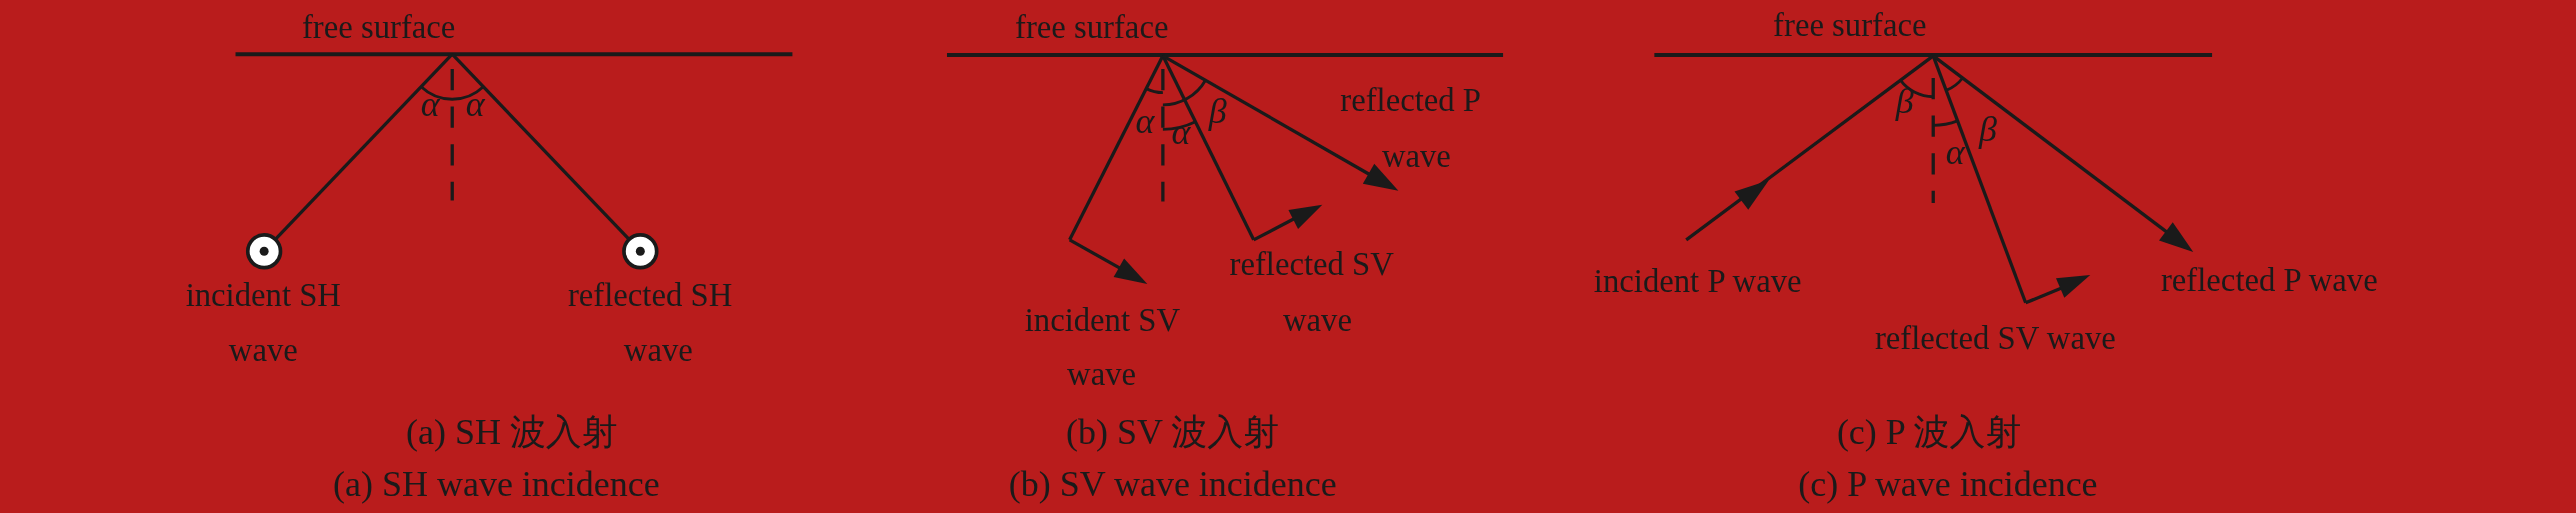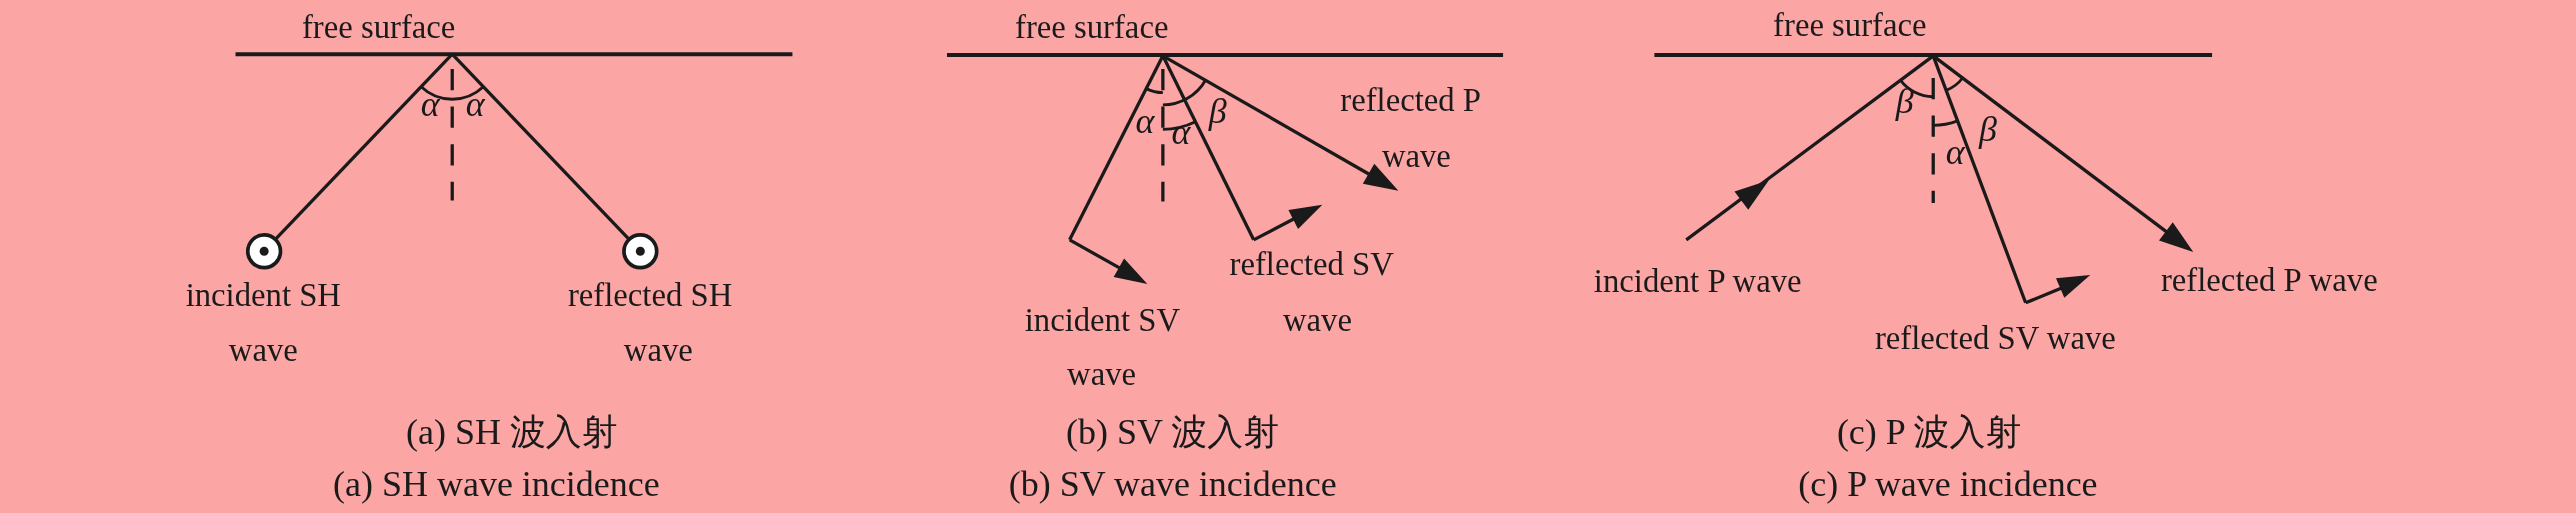--- a/index.html
+++ b/index.html
@@ -1,16 +1,16 @@
 <!DOCTYPE html>
 <html style="font-size:13px"><head>
 <meta charset="utf-8">
 <style>
   html,body{margin:0;padding:0;background:#ffffff;}
-  .stage{position:relative;width:2576px;height:514px;background:#fca5a5;overflow:hidden;
+  .stage{position:relative;width:2576px;height:514px;background:#b91c1c;overflow:hidden;
          font-family:"Liberation Serif", serif;}
   svg{display:block;}
   text{fill:#1a1a1a;}
   .lbl{font-size:40px;}
   .cap{font-size:44px;}
   .greek{font-size:44px;font-style:italic;}
   .mid{text-anchor:middle;}
 </style>
 </head>
 <body>

